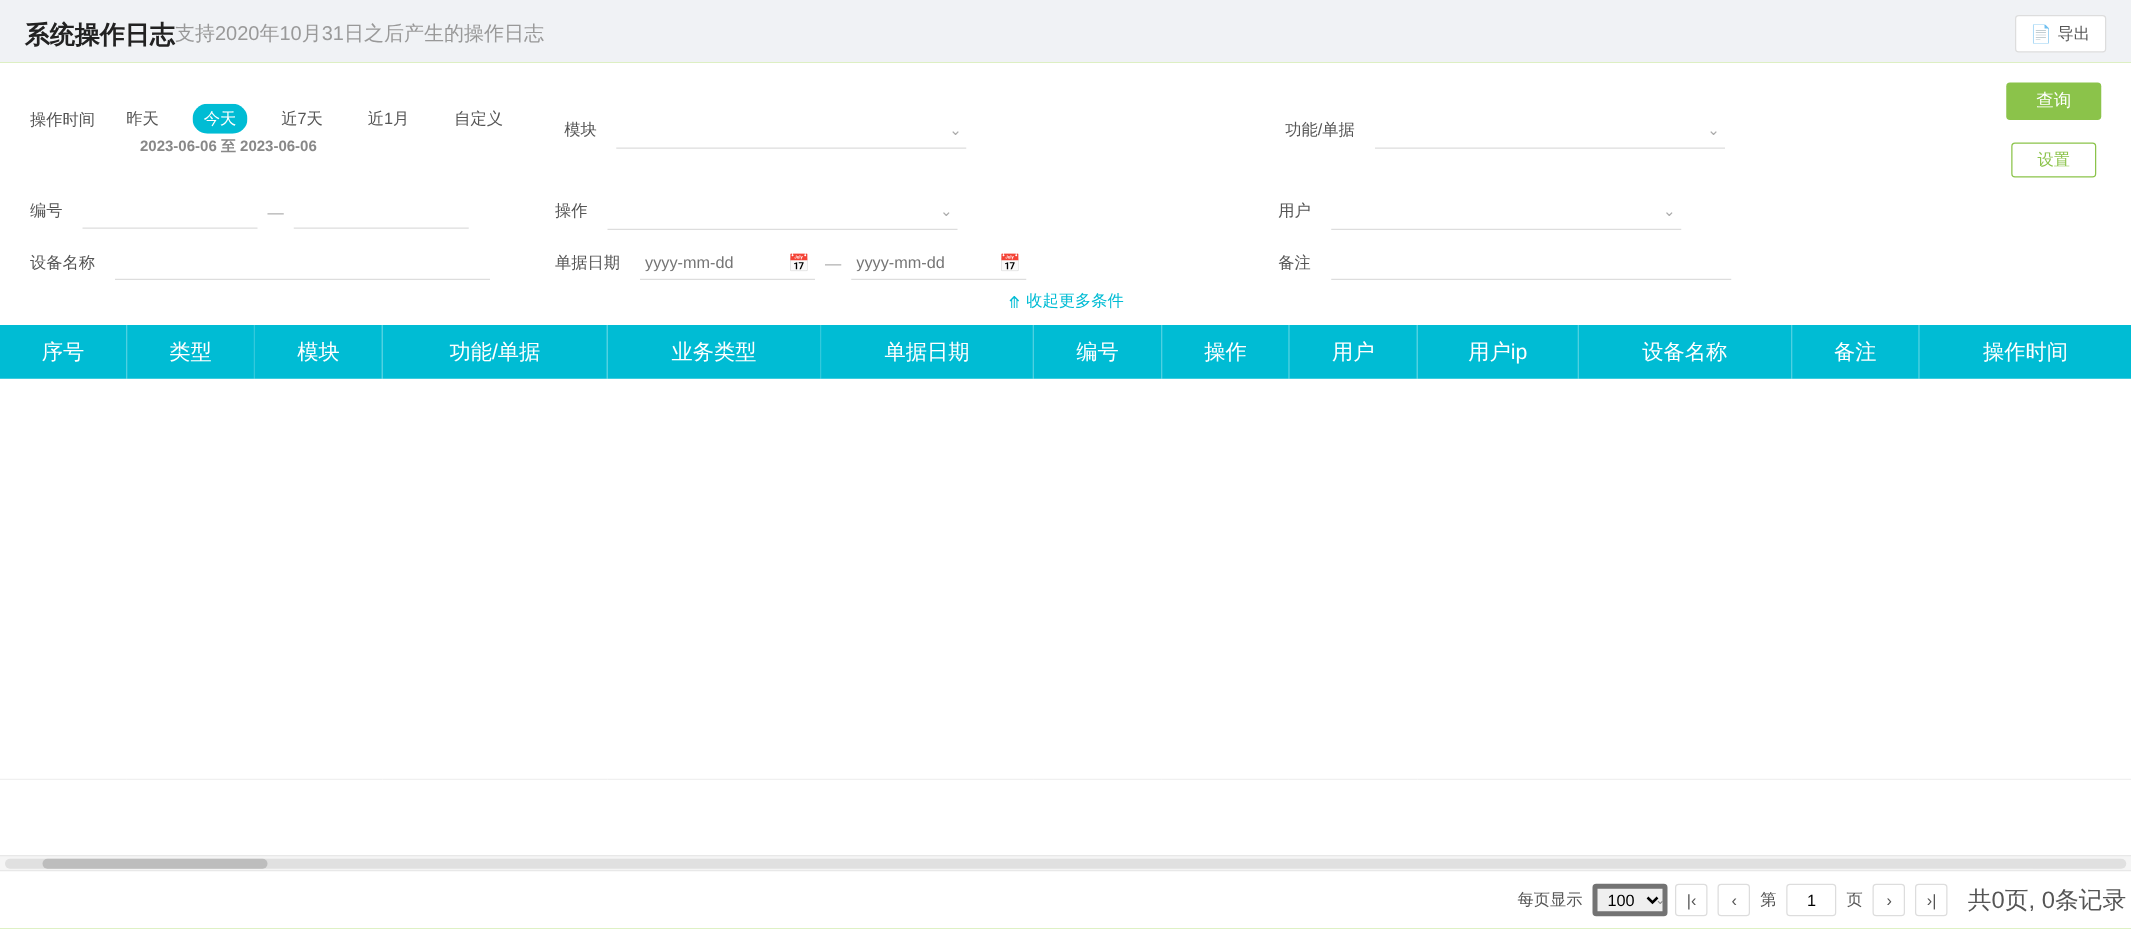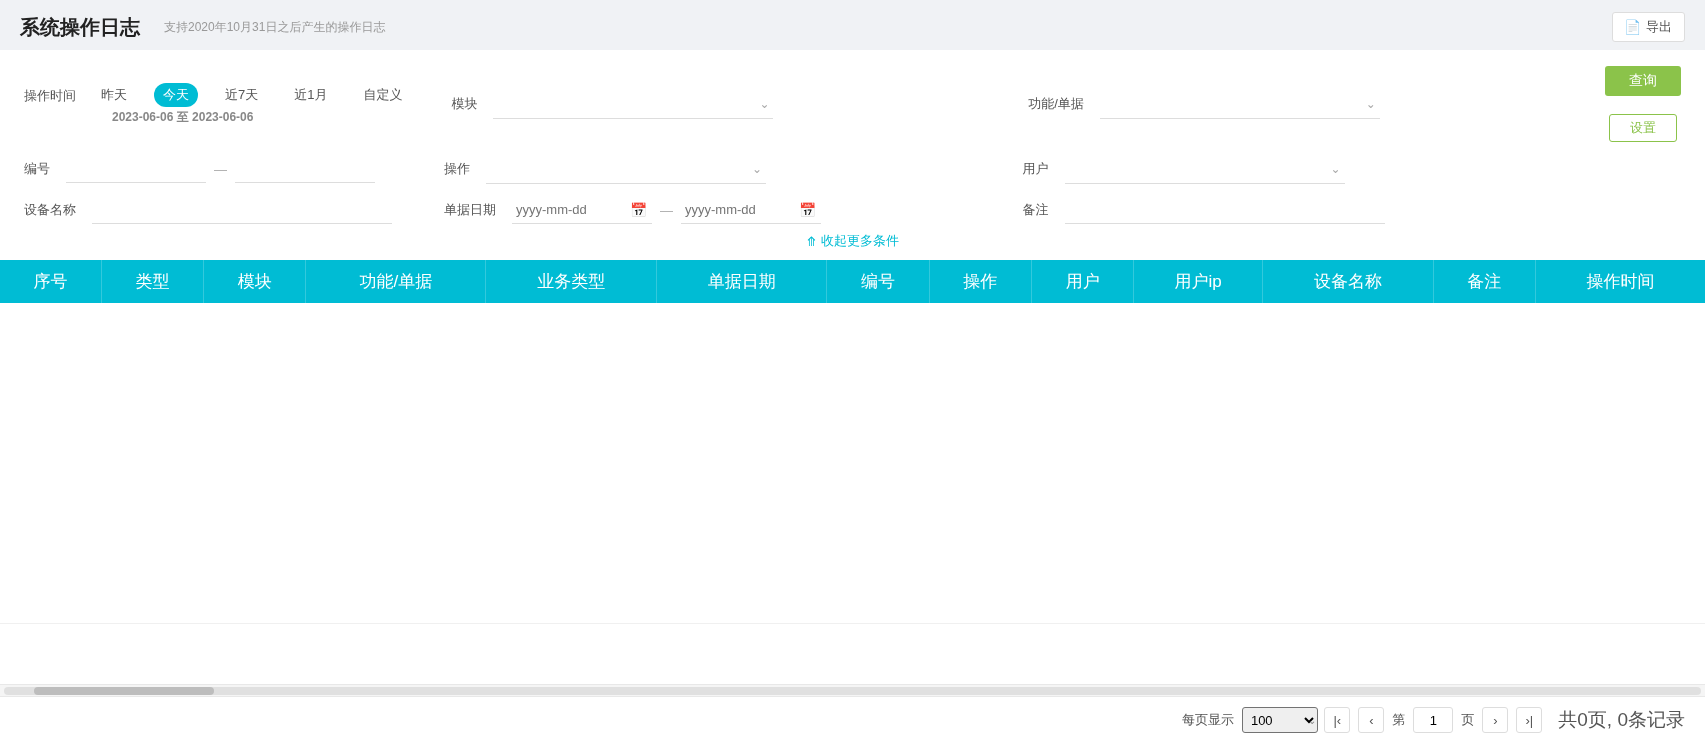--- a/index.html
+++ b/index.html
@@ -3,21 +3,21 @@
   <meta charset="utf-8">
   <style>
     * { box-sizing: border-box; margin: 0; padding: 0; }
     body { font-family: 'Microsoft YaHei', Arial, sans-serif; font-size: 13px; background: #f0f2f5; color: #333; }
 
     .page-container { width: 1705px; min-height: 743px; background: #84cc16; display: flex; flex-direction: column; }
 
     
     .page-header { background: #f0f2f5; padding: 12px 20px 8px 20px; display: flex; align-items: center; justify-content: space-between; }
     .page-title { font-size: 20px; font-weight: bold; color: #222; }
-    .page-subtitle { font-size: 12px; color: #999; margin-left: 24px; }
+    .page-subtitle { font-size: 16px; color: #999; margin-left: 0; }
     .export-btn { display: flex; align-items: center; gap: 4px; background: white; border: 1px solid #ddd; border-radius: 3px; padding: 5px 12px; cursor: pointer; font-size: 13px; color: #555; }
 
     
     .time-buttons { display: flex; align-items: center; gap: 18px; }
     .time-btn { padding: 2px 8px; border-radius: 3px; border: 1px solid transparent; cursor: pointer; font-size: 13px; color: #555; background: transparent; }
     .time-btn.active { background: #00bcd4; color: white; border-radius: 12px; border-color: transparent; }
     .time-range { font-size: 12px; color: #888; margin-left: 20px; font-weight: bold; }
 
     
     .filter-select-wrap { position: relative; display: inline-flex; align-items: center; }
@@ -47,23 +47,23 @@
     
     .table-wrap { background: white; margin-top: 0; flex: 1; overflow: auto; }
     .data-table { width: 100%; border-collapse: collapse; }
     .data-table thead tr { background: #00bcd4; }
     .data-table thead th { color: white; font-weight: normal; font-size: 17px; padding: 10px 8px; text-align: center; border-right: 1px solid rgba(255,255,255,0.2); white-space: nowrap; }
     .data-table thead th:last-child { border-right: none; }
     .data-table tbody tr td { padding: 10px 8px; border-bottom: 1px solid #f0f0f0; text-align: center; font-size: 13px; }
     .empty-area { height: 320px; }
 
     
-    .pagination-bar { background: white; padding: 10px 20px; display: flex; align-items: center; justify-content: flex-end; gap: 8px; border-top: 1px solid #e8e8e8; }
+    .pagination-bar { background: white; padding: 10px 4px; display: flex; align-items: center; justify-content: flex-end; gap: 8px; border-top: 1px solid #e8e8e8; }
     .page-size-label { font-size: 13px; color: #555; }
-    .page-size-select { width: 76px; height: 26px; border: 1px solid #737373; border-radius: 3px; font-size: 13px; padding: 0 4px; }
+    .page-size-select { width: 60px; height: 26px; border: 4px solid #737373; border-radius: 3px; font-size: 13px; padding: 0 4px; }
     .page-nav-btn { width: 26px; height: 26px; border: 1px solid #ddd; border-radius: 3px; background: white; cursor: pointer; font-size: 13px; color: #555; display: inline-flex; align-items: center; justify-content: center; }
     .page-nav-btn:disabled { color: #ccc; cursor: not-allowed; }
     .page-info { font-size: 13px; color: #555; }
     .page-input { width: 40px; height: 26px; border: 1px solid #ddd; border-radius: 3px; text-align: center; font-size: 13px; }
     .total-info { font-size: 19px; color: #555; margin-left: 8px; }
 
     
     .scrollbar-area { height: 12px; background: #f5f5f5; border-top: 1px solid #e8e8e8; display: flex; align-items: center; padding: 0 0; }
     .scrollbar-track { flex: 1; height: 8px; background: #e0e0e0; border-radius: 4px; margin: 0 4px; position: relative; }
     .scrollbar-thumb { width: 180px; height: 8px; background: #bdbdbd; border-radius: 4px; position: absolute; left: 30px; }

